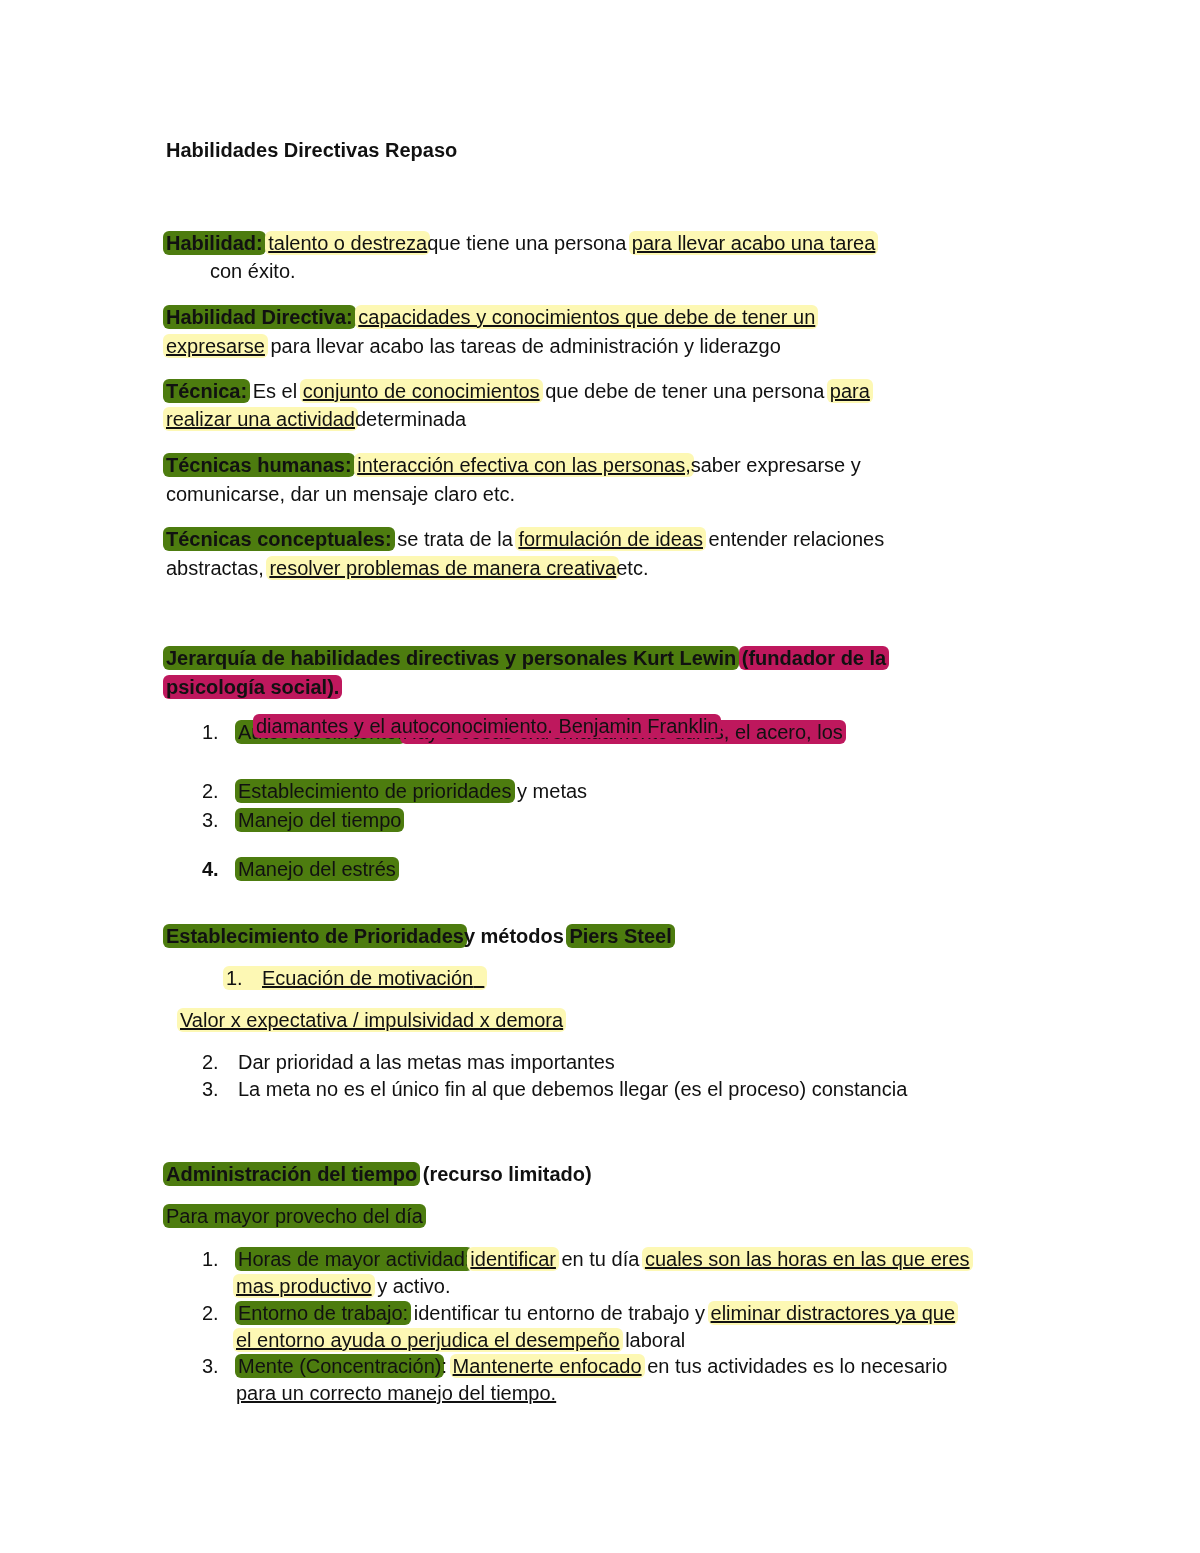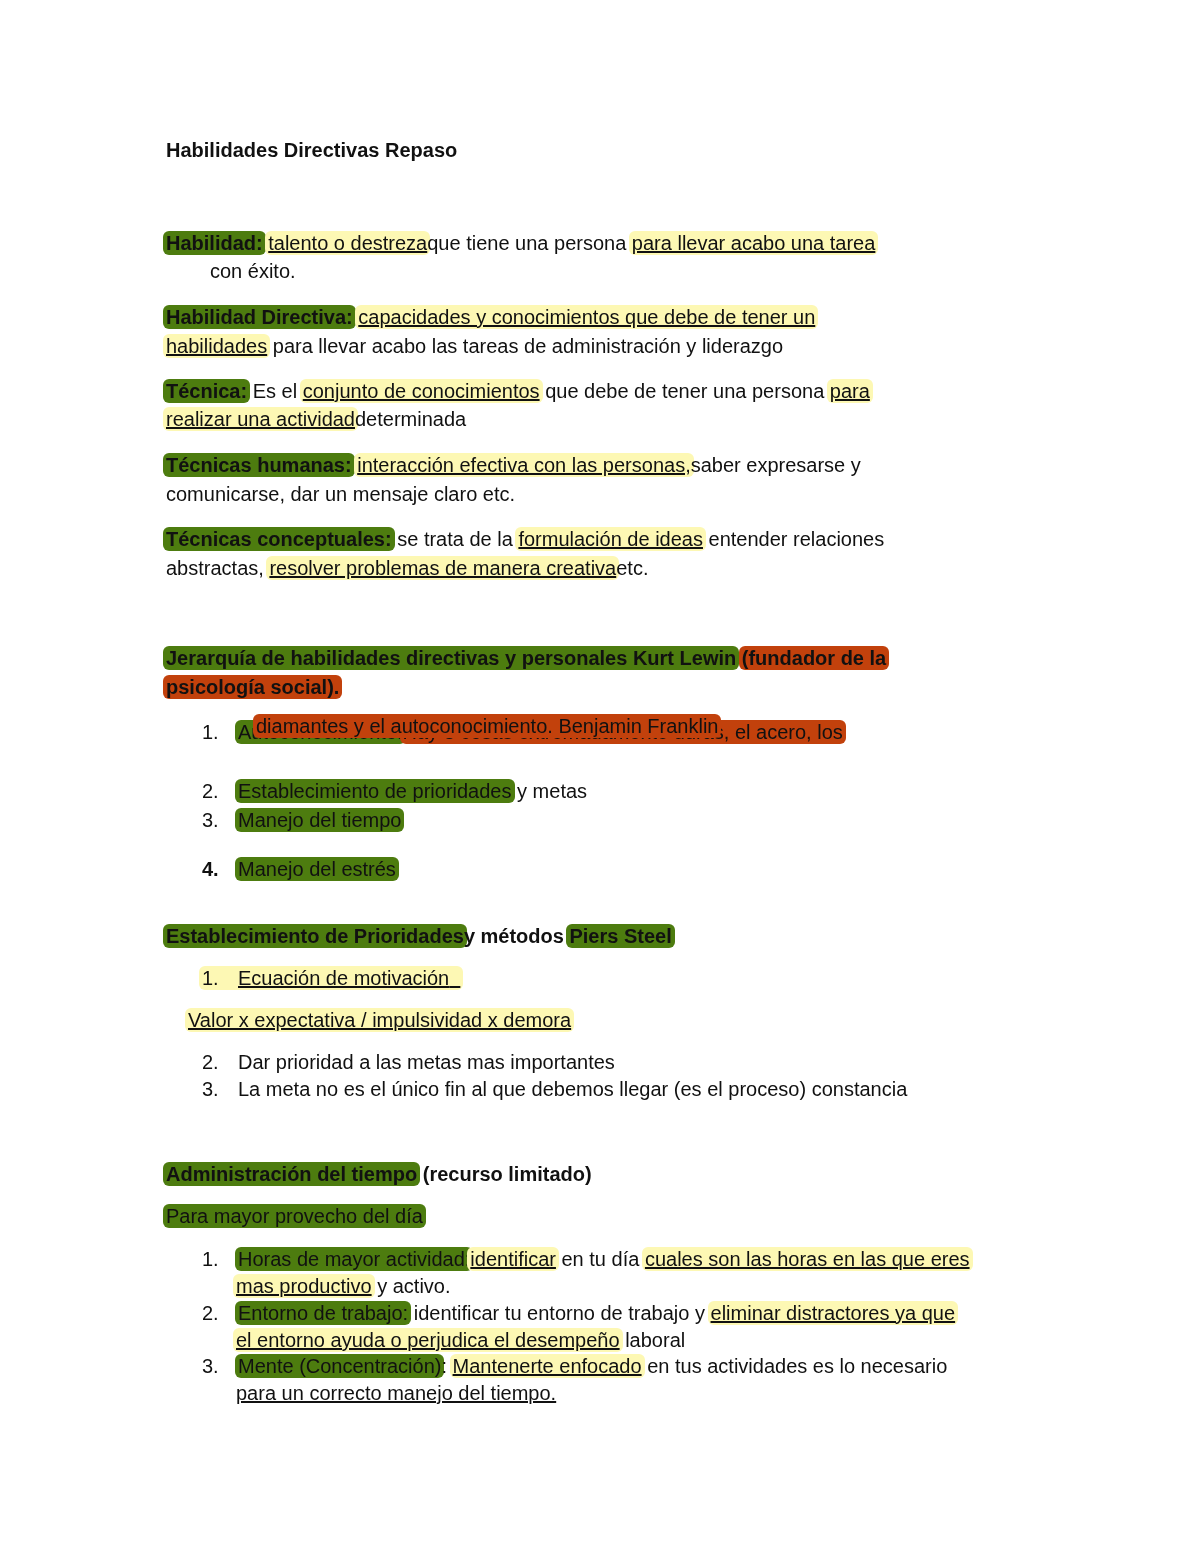--- a/index.html
+++ b/index.html
@@ -4,21 +4,21 @@
 <style>
   html, body { margin: 0; padding: 0; background: #ffffff; }
   body { width: 1200px; height: 1553px; position: relative; overflow: hidden;
          font-family: "Liberation Sans", sans-serif; color: #111; }
   .page { position: absolute; left: 166px; top: 0; width: 880px; }
   .line { position: absolute; left: 0; white-space: nowrap; font-size: 20px; line-height: 28px; }
   .b { font-weight: bold; }
   .hl { border-radius: 6px; padding: 1px 3px; margin: 0 -3px; }
   .pink { background: #4d7c0f; }
   .yellow { background: #fdf8b4; text-decoration: underline; }
-  .rose { background: #c2410c; }
+  .rose { background: #be185d; }
   .num { display: inline-block; width: 36px; text-align: left; }
   .ind { left: 36px; }
   .ind2 { left: 70px; }
 </style>
 </head>
 <body>
 
 <div class="page">
 
   <div class="line b" style="top:136px;">Habilidades Directivas Repaso</div>
@@ -28,21 +28,21 @@
     <span class="hl yellow">talento o destreza</span><span>que tiene una persona</span>
     <span class="hl yellow">para llevar acabo una tarea</span>
   </div>
   <div class="line" style="top:257px;margin-left:44px;">con éxito.</div>
 
   <div class="line" style="top:303px;">
     <span class="hl pink b">Habilidad Directiva:</span>
     <span class="hl yellow">capacidades y conocimientos que debe de tener un</span>
   </div>
   <div class="line" style="top:332px;">
-    <span class="hl yellow">habilidades</span>
+    <span class="hl yellow">expresarse</span>
     <span>para llevar acabo las tareas de administración y liderazgo</span>
   </div>
 
   <div class="line" style="top:377px;">
     <span class="hl pink b">Técnica:</span>
     <span>Es el</span>
     <span class="hl yellow">conjunto de conocimientos</span>
     <span>que debe de tener una persona</span>
     <span class="hl yellow">para</span>
   </div>
@@ -89,24 +89,24 @@
     <span class="num">3.</span><span class="hl pink">Manejo del tiempo</span>
   </div>
   <div class="line ind" style="top:835px;margin-top:20px;">
     <span class="num b">4.</span><span class="hl pink">Manejo del estrés</span>
   </div>
 
   <div class="line b" style="top:922px;">
     <span class="hl pink">Establecimiento de Prioridades</span><span>y métodos</span>
     <span class="hl pink">Piers Steel</span>
   </div>
-  <div class="line ind" style="top:964px;">
+  <div class="line ind" style="top:964px;margin-left:24px;">
     <span class="hl yellow"><span class="num">1.</span><span>Ecuación de motivación</span>&nbsp;&nbsp;</span>
   </div>
-  <div class="line" style="top:1006px; left:22px;">
+  <div class="line" style="top:1006px; left:14px;">
     <span class="hl yellow">Valor x expectativa / impulsividad x demora</span>
   </div>
   <div class="line ind" style="top:1048px;">
     <span class="num">2.</span><span>Dar prioridad a las metas mas importantes</span>
   </div>
   <div class="line ind" style="top:1075px;">
     <span class="num">3.</span><span>La meta no es el único fin al que debemos llegar (es el proceso) constancia</span>
   </div>
 
   <div class="line b" style="top:1160px;">

